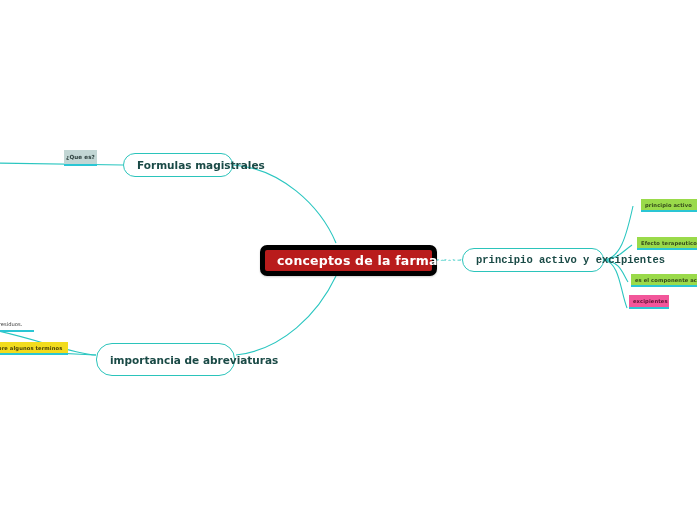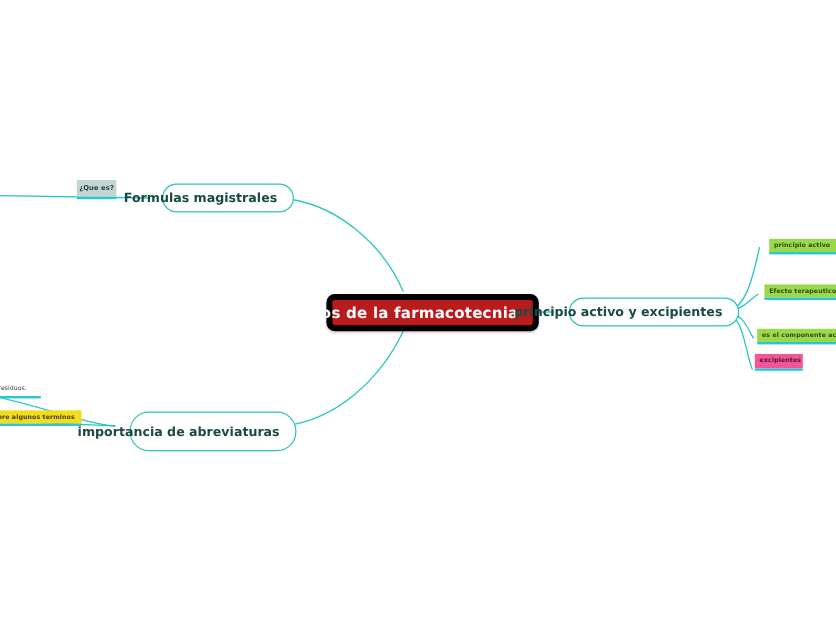--- a/index.html
+++ b/index.html
@@ -22,23 +22,22 @@
     width: 697px;
     height: 520px;
     pointer-events: none;
   }
 
   .node {
     position: absolute;
     box-sizing: border-box;
     display: flex;
     align-items: center;
-    justify-content: flex-end;
+    justify-content: flex-start;
     white-space: nowrap;
-    margin-left: 12px;
   }
 
   
   .node-root {
     background: #b91c1c;
     border: 5px solid #000000;
     border-radius: 7px;
     color: #ffffff;
     font-size: 12.5px;
     font-weight: bold;
@@ -132,21 +131,21 @@
   </div>
 
   <div class="node node-branch" style="left:123px; top:153px; width:110px; height:24px;">
     <span>Formulas magistrales</span>
   </div>
 
   <div class="node node-branch" style="left:96px; top:343px; width:139px; height:33px;">
     <span>importancia de abreviaturas</span>
   </div>
 
-  <div class="node node-branch" style="left:462px; top:248px; width:142px; height:24px;">
+  <div class="node node-branch" style="left:462px; top:248px; width:142px; height:24px;font-family:Liberation Mono, monospace;">
     <span>principio activo y excipientes</span>
   </div>
 
   <div class="chip chip-green" style="left:641px; top:199px; width:56px; height:11px;">
     <span>principio activo</span>
   </div>
   <div class="underline" style="left:641px; top:210px; width:56px;"></div>
 
   <div class="chip chip-green" style="left:637px; top:237px; width:60px; height:11px;">
     <span>Efecto terapeutico</span>

